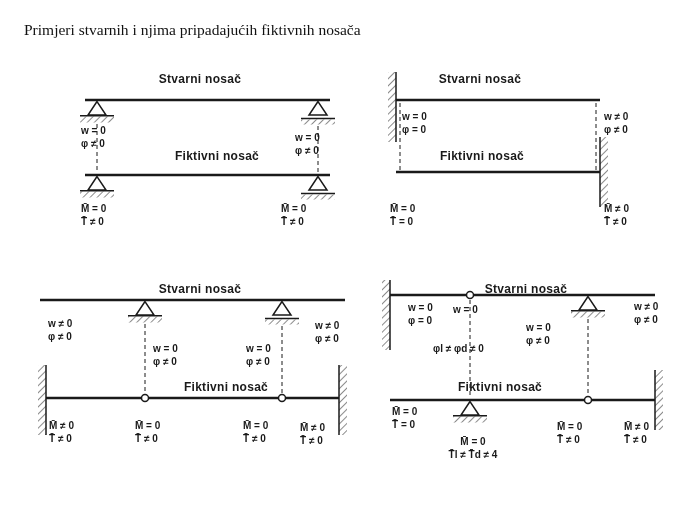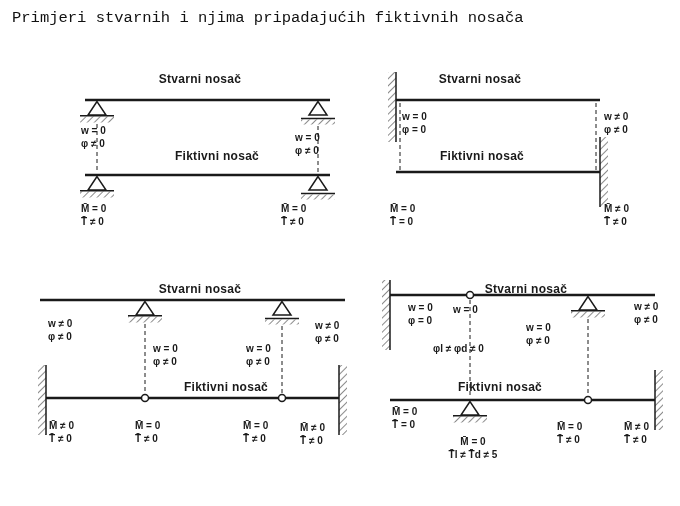--- a/index.html
+++ b/index.html
@@ -4,22 +4,22 @@
 <style>
   * { box-sizing: border-box; }
   html, body { margin: 0; padding: 0; }
   body { width: 680px; height: 506px; background: #ffffff; }
   .page {
     position: relative; width: 680px; height: 506px;
     background: #ffffff; color: #1a1a1a; overflow: hidden;
     font-family: "Liberation Sans", sans-serif;
   }
   .page-title {
-    position: absolute; left: 8px; top: 5px; margin: 4px;
-    font-family: Liberation Mono, monospace;
+    position: absolute; left: 8px; top: 5px; margin: 16px;
+    font-family: Liberation Serif, serif;
     font-size: 15.5px; font-weight: 400; color: #111;
   }
   .quad { position: absolute; }
   .quad svg { position: absolute; left: 0; top: 0; }
   .beam-title {
     position: absolute; text-align: center;
     font-size: 12px; font-weight: 700; letter-spacing: .3px;
     white-space: nowrap;
   }
   .cond {
@@ -219,21 +219,21 @@
     <div class="cond" style="left:259px;top:25px">
       <span>w ≠ 0</span>
       <span>φ ≠ 0</span>
     </div>
     <div class="cond" style="left:17px;top:130px">
       <span>M̄ = 0</span>
       <span>T̄ = 0</span>
     </div>
     <div class="cond center" style="left:52px;top:160px;width:92px">
       <span>M̄ = 0</span>
-      <span>T̄l ≠ T̄d ≠ 5</span>
+      <span>T̄l ≠ T̄d ≠ 4</span>
     </div>
     <div class="cond" style="left:182px;top:145px">
       <span>M̄ = 0</span>
       <span>T̄ ≠ 0</span>
     </div>
     <div class="cond" style="left:249px;top:145px">
       <span>M̄ ≠ 0</span>
       <span>T̄ ≠ 0</span>
     </div>
   </div>

